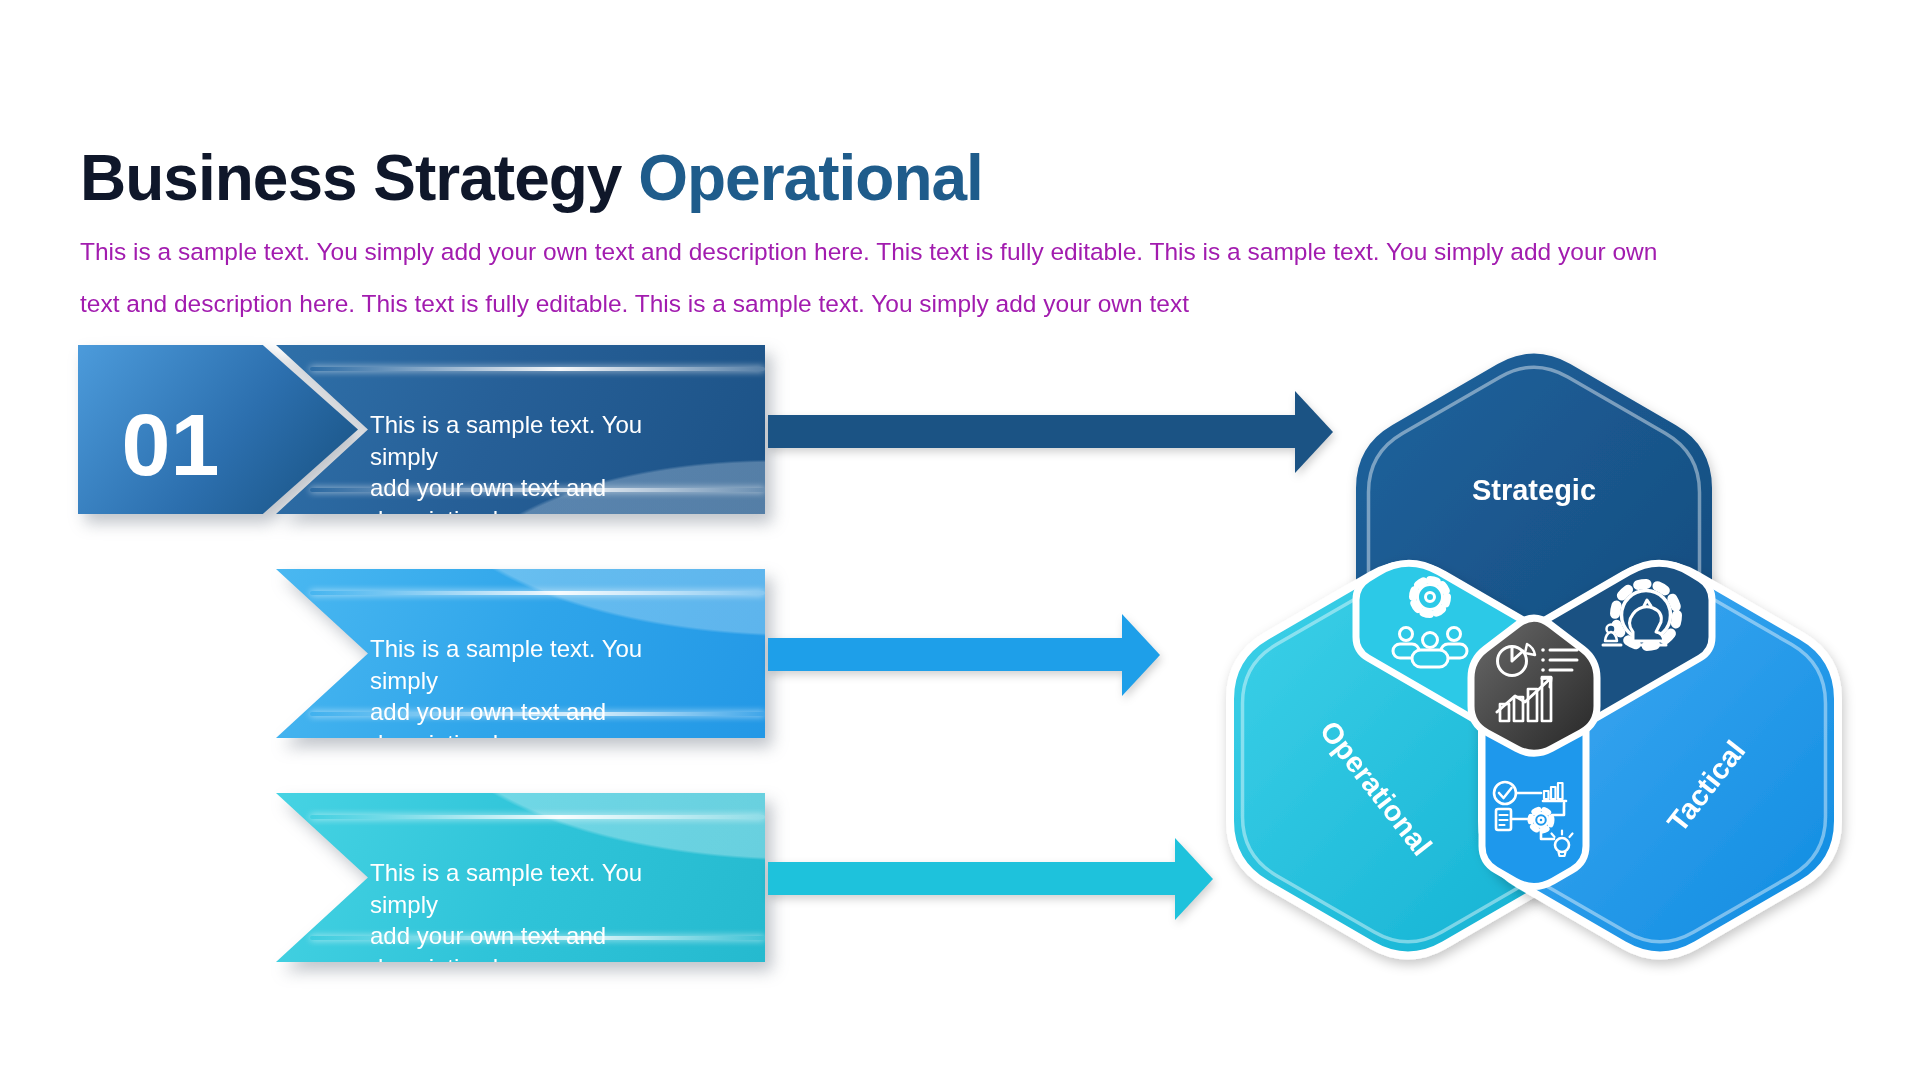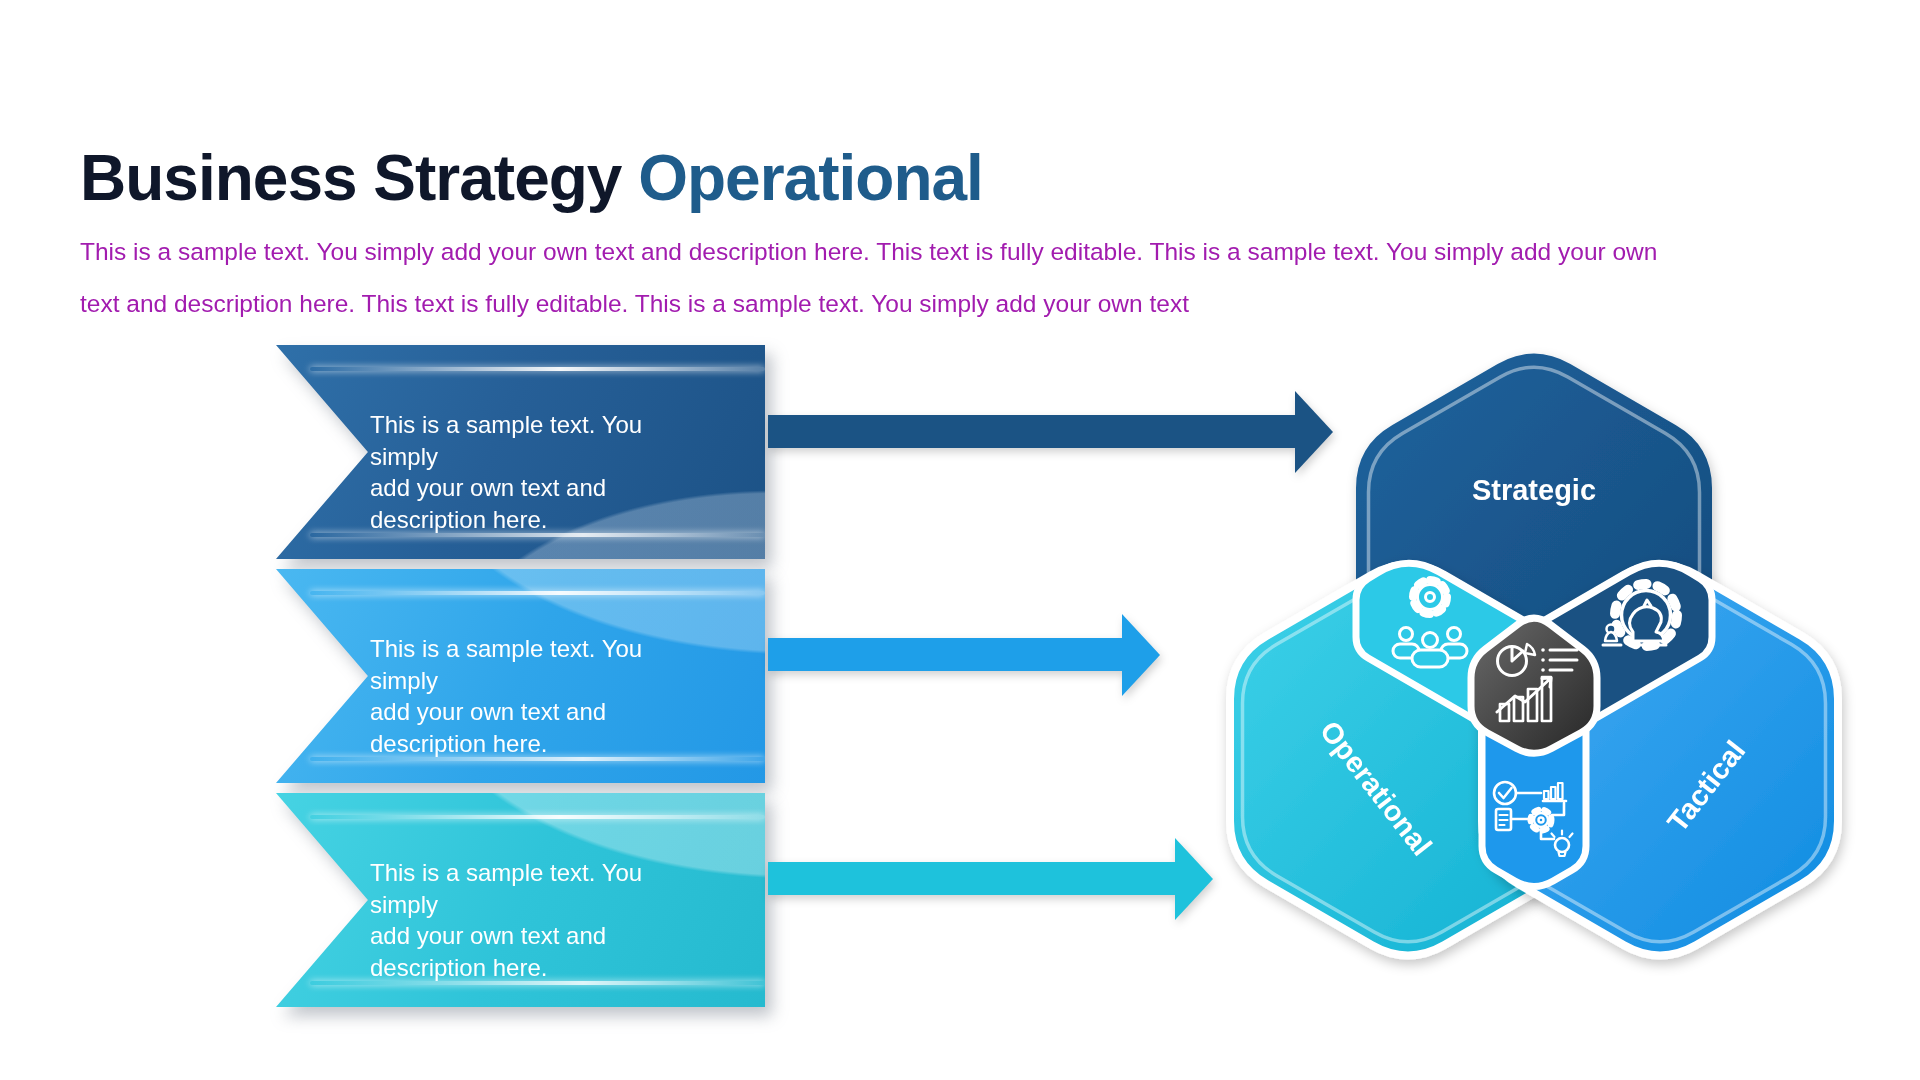--- a/index.html
+++ b/index.html
@@ -19,21 +19,21 @@
       --sw:radial-gradient(125% 155% at 102% 150%, rgba(215,228,240,.30) 0 52%, rgba(215,228,240,0) 53%);}
   .b2{top:569px;--gn:linear-gradient(128deg,#74d2f8 0%,#3aaeee 55%,#1f93e2 100%);
       --gp:linear-gradient(115deg,#4ab8f1 0%,#2fa5ea 50%,#2398e6 100%);
       --sw:radial-gradient(140% 170% at 108% -55%, rgba(255,255,255,.26) 0 55%, rgba(255,255,255,0) 56%);}
   .b3{top:793px;--gn:linear-gradient(128deg,#6ee0ee 0%,#33c5da 60%,#21b6cd 100%);
       --gp:linear-gradient(115deg,#46d3e3 0%,#2fc4d9 50%,#25bacf 100%);
       --sw:radial-gradient(140% 170% at 108% -55%, rgba(255,255,255,.30) 0 55%, rgba(255,255,255,0) 56%);}
   .num-block{position:absolute;left:0;top:0;width:280px;height:169px;background:var(--gn);
       clip-path:polygon(0 0,66% 0,100% 50%,66% 100%,0 100%);display:flex;align-items:center;}
   .num-block span{display:block;width:66%;text-align:center;color:#fff;font-size:88px;font-weight:bold;transform:translateY(15px);}
-  .panel{position:absolute;left:198px;top:0;width:489px;height:214px;background:var(--gp);
+  .panel{position:absolute;left:198px;top:0;width:489px;height:169px;background:var(--gp);
       clip-path:polygon(0 0,100% 0,100% 100%,0 100%,18.8% 50%);}
   .panel::before{content:"";position:absolute;inset:0;background:var(--sw);}
   .hl{position:absolute;left:7%;right:0;height:4px;border-radius:2px;
       background:linear-gradient(90deg,rgba(255,255,255,0) 0%,rgba(255,255,255,.95) 55%,rgba(255,255,255,.25) 100%);
       box-shadow:0 0 7px rgba(255,255,255,.75);}
   .hl-top{top:22px;}
   .hl-bot{bottom:22px;background:linear-gradient(90deg,rgba(255,255,255,0) 0%,rgba(255,255,255,.85) 60%,rgba(255,255,255,.12) 100%);}
   .panel-text{position:absolute;left:94px;top:64px;width:340px;color:#fff;font-size:24px;line-height:31.5px;}
   
   .con-arrow{position:absolute;height:33px;filter:drop-shadow(2px 4px 4px rgba(0,0,0,.18));}
@@ -49,20 +49,23 @@
 </head>
 <body>
 
 <h1 class="title"><span class="t-gray">Business Strategy</span> <span class="t-blue">Operational</span></h1>
 <div class="intro">
   <div>This is a sample text. You simply add your own text and description here. This text is fully editable. This is a sample text. You simply add your own</div>
   <div>text and description here. This text is fully editable.  This is a sample text. You simply add your own text</div>
 </div>
 
 <div class="banner b1">
+  <div class="num-block">
+      <span>01</span>
+    </div>
   <div class="panel">
     <div class="hl hl-top"></div>
     <div class="hl hl-bot"></div>
     <div class="panel-text">
       <div>This is a sample text. You simply</div>
       <div>add your own text and</div>
       <div>description here.</div>
     </div>
   </div>
 </div>

